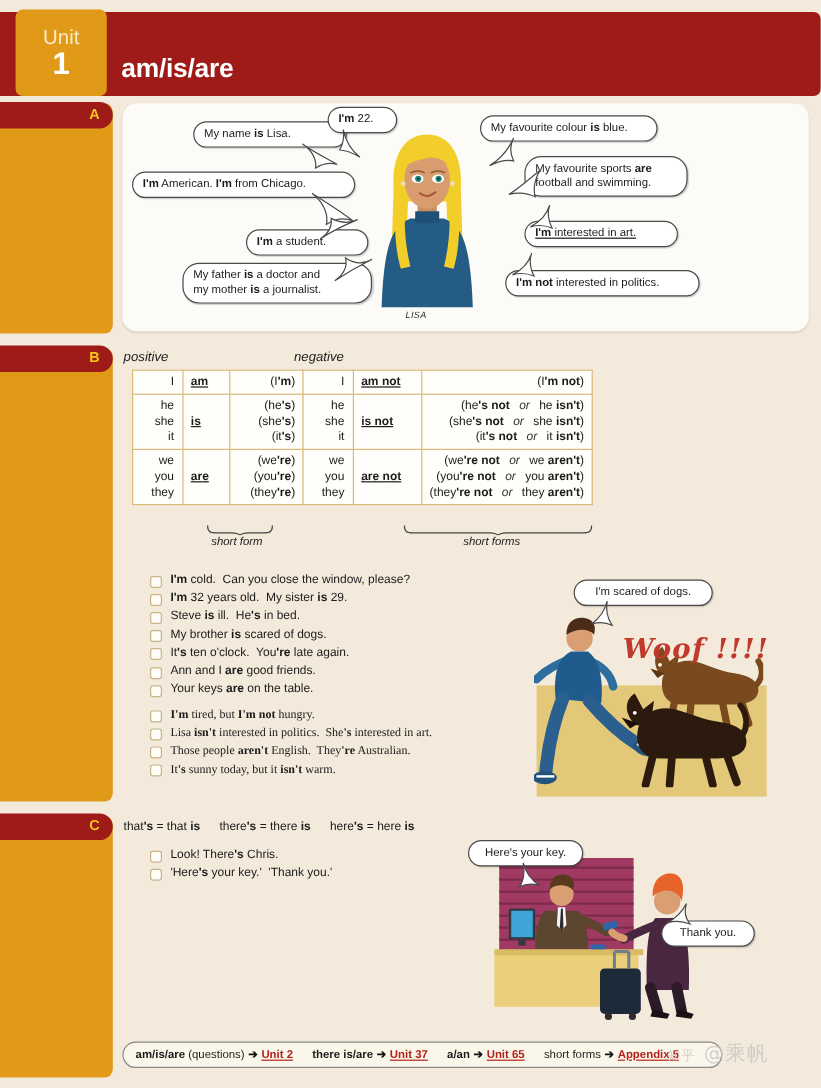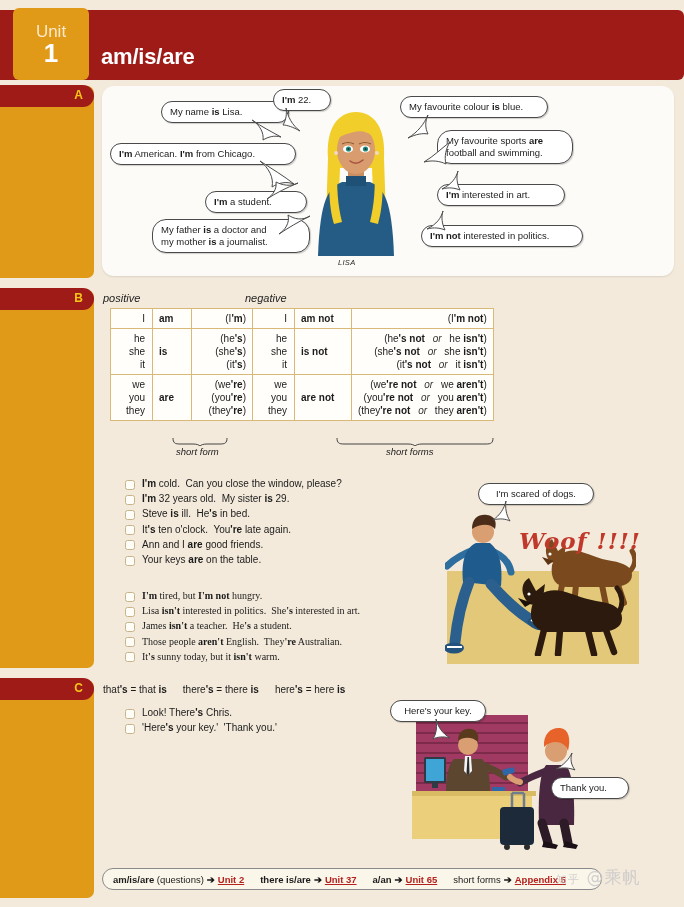--- a/index.html
+++ b/index.html
@@ -57,21 +57,21 @@
   
   .tbl-label{position:absolute;font-size:11px;font-style:italic;color:#222;}
   table.grm{
     position:absolute;border-collapse:collapse;background:#FFFEFB;
     font-size:10px;line-height:13px;color:#1b1b1b;
   }
   table.grm td{
     border:1px solid #D9B978;padding:3px 6px;vertical-align:middle;background:#FFFEFB;
   }
   table.grm td.pron{text-align:right;padding-right:7px;}
-  table.grm td.verb{font-weight:700;text-align:left;}
+  table.grm td.verb{font-weight:700;text-align:left;text-decoration:underline;}
   table.grm td.short{text-align:right;white-space:nowrap;}
   table.grm b{font-weight:700;}
   .or{font-style:italic;color:#333;padding:0 5px;}
   .sf-cap{position:absolute;font-size:9.5px;font-style:italic;color:#222;}
   
   .exlist{position:absolute;font-size:10px;line-height:15.2px;color:#1b1b1b;}
   .exrow{position:relative;padding-left:17px;white-space:nowrap;}
   .exrow .bul{
     position:absolute;left:0;top:3.5px;width:8px;height:8px;
     border:1px solid #C9B48A;border-radius:2.5px;background:#FFFDF7;
@@ -189,21 +189,21 @@
 <div class="bubble" style="left:400px;top:96px;width:130px;">My favourite colour <b>is</b> blue.</div>
 <svg class="illus" style="left:404px;top:114px;" width="28" height="26">
     <path d="M24 1 C20 10 14 18 4 24 C12 20 19 19 24 20 C21 14 21 7 24 1Z" fill="#fff" stroke="#4a4a4a" stroke-width="1"></path>
   </svg>
 
 <div class="bubble" style="left:437px;top:130px;width:118px;">My favourite sports <b>are</b><br>football and swimming.</div>
 <svg class="illus" style="left:420px;top:140px;" width="32" height="30">
     <path d="M30 2 C22 8 14 16 4 22 C12 20 20 21 26 24 C24 17 26 8 30 2Z" fill="#fff" stroke="#4a4a4a" stroke-width="1"></path>
   </svg>
 
-<div class="bubble" style="left:437px;top:184px;width:110px;"><b>I'm</b> interested in art.</div>
+<div class="bubble" style="left:437px;top:184px;width:110px;text-decoration:underline;"><b>I'm</b> interested in art.</div>
 <svg class="illus" style="left:438px;top:170px;" width="26" height="22">
     <path d="M20 1 C18 8 14 14 4 19 C11 17 17 18 22 20 C19 14 18 7 20 1Z" fill="#fff" stroke="#4a4a4a" stroke-width="1"></path>
   </svg>
 
 <div class="bubble" style="left:421px;top:225px;width:144px;"><b>I'm not</b> interested in politics.</div>
 <svg class="illus" style="left:423px;top:210px;" width="26" height="22">
     <path d="M20 1 C18 8 14 14 4 19 C11 17 17 18 22 20 C19 14 18 7 20 1Z" fill="#fff" stroke="#4a4a4a" stroke-width="1"></path>
   </svg>
 
 <div class="tbl-label" style="left:103px;top:292px;">positive</div>
@@ -256,28 +256,28 @@
 
 <svg class="illus" style="left:336px;top:437px;" width="158" height="9">
     <path d="M1 1 C1 6 3 7 8 7 L72 7 C76 7 78 8 79 9 C80 8 82 7 86 7 L150 7 C155 7 157 6 157 1" stroke="#444" fill="none" stroke-width="1"></path>
   </svg>
 <div class="sf-cap" style="left:386px;top:446px;">short forms</div>
 
 <div class="exlist" style="left:125px;top:476px;">
     <div class="exrow"><span class="bul"></span><span><b>I'm</b> cold.&nbsp; Can you close the window, please?</span></div>
     <div class="exrow"><span class="bul"></span><span><b>I'm</b> 32 years old.&nbsp; My sister <b>is</b> 29.</span></div>
     <div class="exrow"><span class="bul"></span><span>Steve <b>is</b> ill.&nbsp; He<b>'s</b> in bed.</span></div>
+    <div class="exrow"><span class="bul"></span><span>My brother <b>is</b> scared of dogs.</span></div>
     <div class="exrow"><span class="bul"></span><span>It<b>'s</b> ten o'clock.&nbsp; You<b>'re</b> late again.</span></div>
     <div class="exrow"><span class="bul"></span><span>Ann and I <b>are</b> good friends.</span></div>
     <div class="exrow"><span class="bul"></span><span>Your keys <b>are</b> on the table.</span></div>
   </div>
 <div class="exlist" style="left:125px;top:588px;font-family:Liberation Serif, serif;">
     <div class="exrow"><span class="bul"></span><span><b>I'm</b> tired, but <b>I'm not</b> hungry.</span></div>
     <div class="exrow"><span class="bul"></span><span>Lisa <b>isn't</b> interested in politics.&nbsp; She<b>'s</b> interested in art.</span></div>
-    <div class="exrow"><span class="bul"></span><span>James <b>isn't</b> a teacher.&nbsp; He<b>'s</b> a student.</span></div>
     <div class="exrow"><span class="bul"></span><span>Those people <b>aren't</b> English.&nbsp; They<b>'re</b> Australian.</span></div>
     <div class="exrow"><span class="bul"></span><span>It<b>'s</b> sunny today, but it <b>isn't</b> warm.</span></div>
   </div>
 
 <svg class="illus" style="left:447px;top:571px;" width="192" height="93" viewBox="0 0 192 93">
   <rect x="0" y="0" width="192" height="93" fill="#E2C878"></rect>
 </svg>
 <svg class="illus" style="left:445px;top:510px;" width="120" height="155" viewBox="0 0 120 155">
 
   <circle cx="38" cy="22" r="11" fill="#D99E72"></circle>
@@ -366,21 +366,21 @@
   <path d="M104 78 L104 92 M116 78 L116 92 M104 78 L116 78" stroke="#6E7C8C" stroke-width="2.5" fill="none"></path>
   <circle cx="99" cy="132" r="3" fill="#2B2B2B"></circle>
   <circle cx="119" cy="132" r="3" fill="#2B2B2B"></circle>
 </svg>
 
 <div class="bubble" style="left:390px;top:700px;width:78px;text-align:center;">Here's your key.</div>
 <svg class="illus" style="left:432px;top:718px;" width="22" height="22">
     <path d="M4 1 C6 9 10 15 18 20 C11 18 5 19 1 21 C5 15 5 7 4 1Z" fill="#fff" stroke="#4a4a4a" stroke-width="1"></path>
   </svg>
 
-<div class="bubble" style="left:551px;top:767px;width:60px;text-align:left;margin-top:10px;">Thank you.</div>
+<div class="bubble" style="left:551px;top:767px;width:60px;text-align:center;">Thank you.</div>
 <svg class="illus" style="left:554px;top:752px;" width="26" height="20">
     <path d="M18 1 C15 7 10 13 2 17 C9 15 16 16 21 18 C17 13 16 7 18 1Z" fill="#fff" stroke="#4a4a4a" stroke-width="1"></path>
   </svg>
 
 <div class="footer">
     <span><b>am/is/are</b> (questions)</span>
     <span class="arrow">➔</span>
     <span class="fref">Unit 2</span>
     <span class="fgap"></span>
     <span><b>there is/are</b></span>

